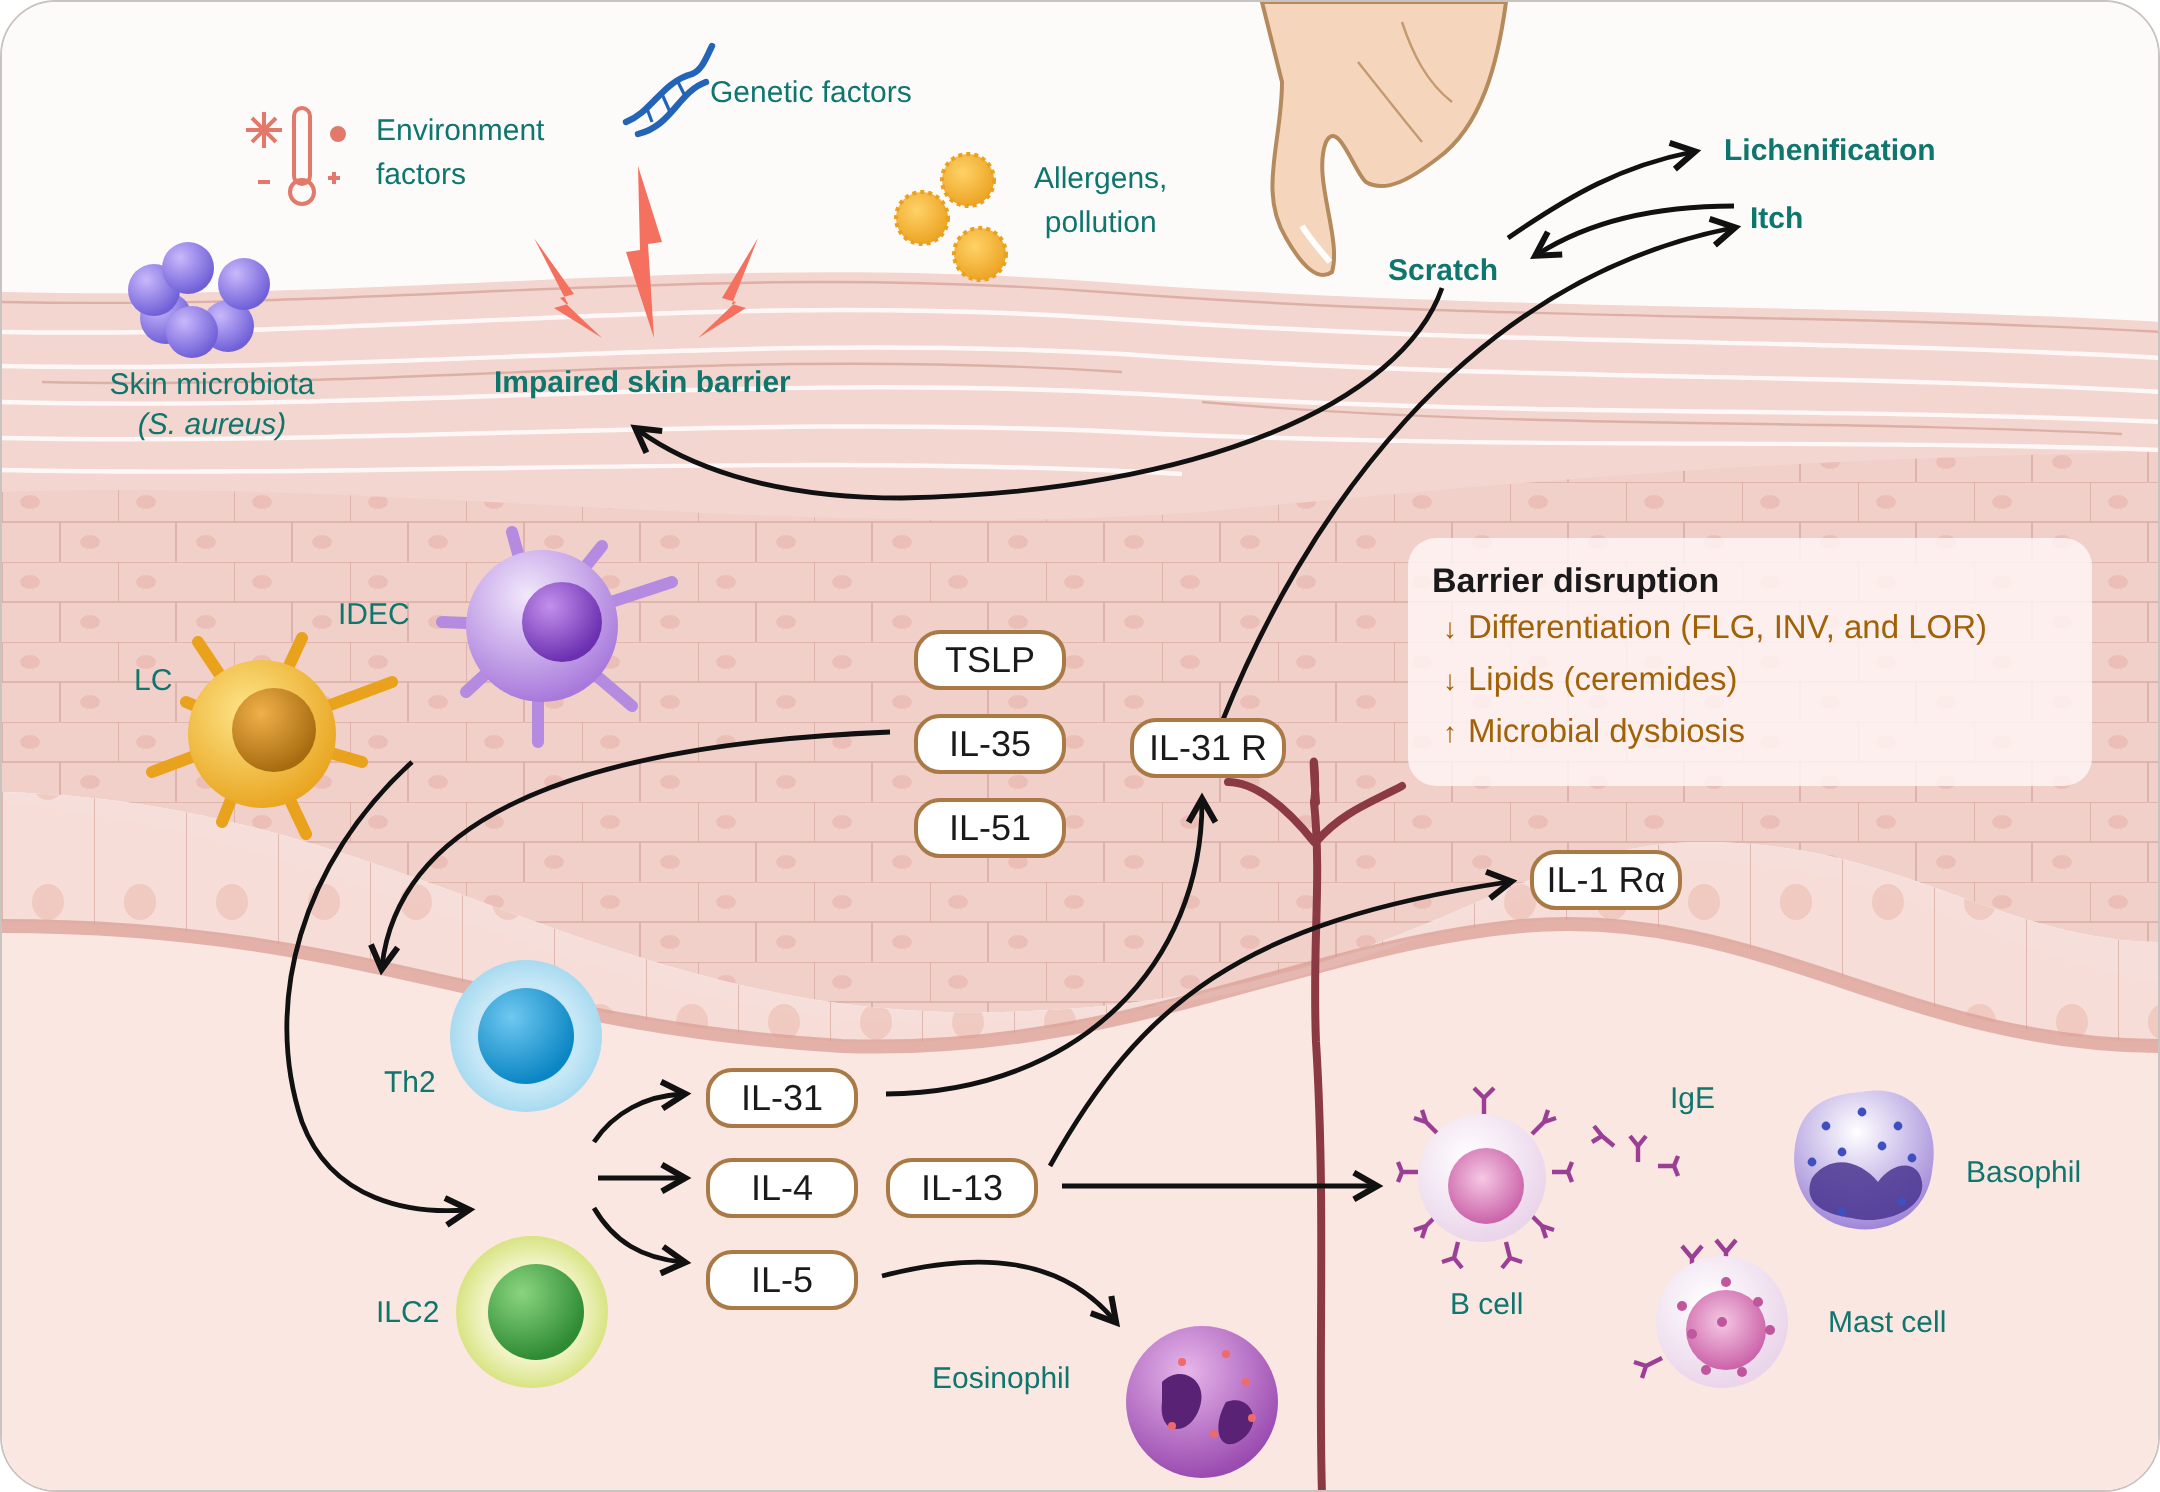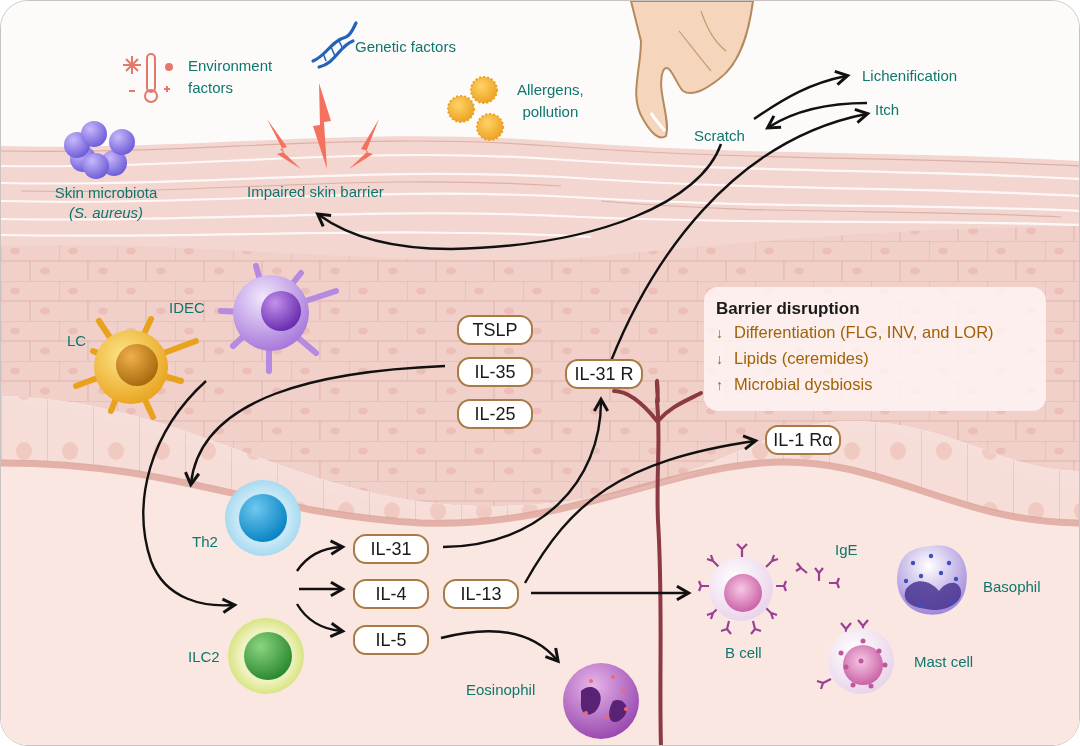--- a/index.html
+++ b/index.html
@@ -4,29 +4,29 @@
 <style>
   html, body { margin:0; padding:0; background:#ffffff; }
   body { width:1080px; height:746px; overflow:hidden; font-family:"Liberation Sans", sans-serif; }
   #frame {
     position:absolute; left:0; top:0; width:1078px; height:744px;
     border:1px solid #c9c4c2; border-radius:28px; overflow:hidden;
     background:#fdfbfa;
   }
   svg#art { position:absolute; left:0; top:0; }
   .lbl { position:absolute; color:#0f766e; font-size:15px; line-height:18px; white-space:nowrap; }
-  .lbl.bold { font-weight:normal; }
+  .lbl.bold { font-weight:bold; }
   .pill {
     position:absolute; height:26px; border:2.5px solid #a97a45; border-radius:13px;
     background:#ffffff; color:#1a1a1a; font-size:18px; line-height:26px;
     text-align:center; box-sizing:content-box;
   }
   #barrier-box {
-    position:absolute; left:703px; top:286px; width:342px; height:124px;
-    background:rgba(253,243,241,0.88); border-radius:14px;
+    position:absolute; left:703px; top:268px; width:342px; height:124px;
+    background:rgba(253,243,241,0.88); border-radius:14px;text-align:center;
   }
   #barrier-box .title { position:absolute; left:12px; top:12px; font-weight:bold; font-size:17px; color:#1a1a1a; }
   #barrier-box .row { position:absolute; left:12px; font-size:16.5px; color:#a16207; white-space:nowrap; }
   #barrier-box .row .arr { display:inline-block; width:18px; font-size:14px; }
 </style>
 </head>
 <body>
 
 <div id="frame">
 
@@ -321,21 +321,21 @@
 
 <div class="lbl bold" style="left:693px; top:126px;">Scratch</div>
 <div class="lbl bold" style="left:861px; top:66px;">Lichenification</div>
 <div class="lbl bold" style="left:874px; top:100px;">Itch</div>
 
 <div class="lbl" style="left:66px; top:331px;">LC</div>
 <div class="lbl" style="left:168px; top:298px;">IDEC</div>
 
 <div class="pill" style="left:456px; top:314px; width:72px;">TSLP</div>
 <div class="pill" style="left:456px; top:356px; width:72px;">IL-35</div>
-<div class="pill" style="left:456px; top:398px; width:72px;">IL-25</div>
+<div class="pill" style="left:456px; top:398px; width:72px;">IL-51</div>
 
 <div class="pill" style="left:564px; top:358px; width:74px;">IL-31 R</div>
 <div class="pill" style="left:764px; top:424px; width:72px;">IL-1 Rα</div>
 
 <div id="barrier-box">
   <div class="title">Barrier disruption</div>
   <div class="row" style="top:36px;">
     <span class="arr">↓</span><span>Differentiation (FLG, INV, and LOR)</span>
   </div>
   <div class="row" style="top:62px;">

